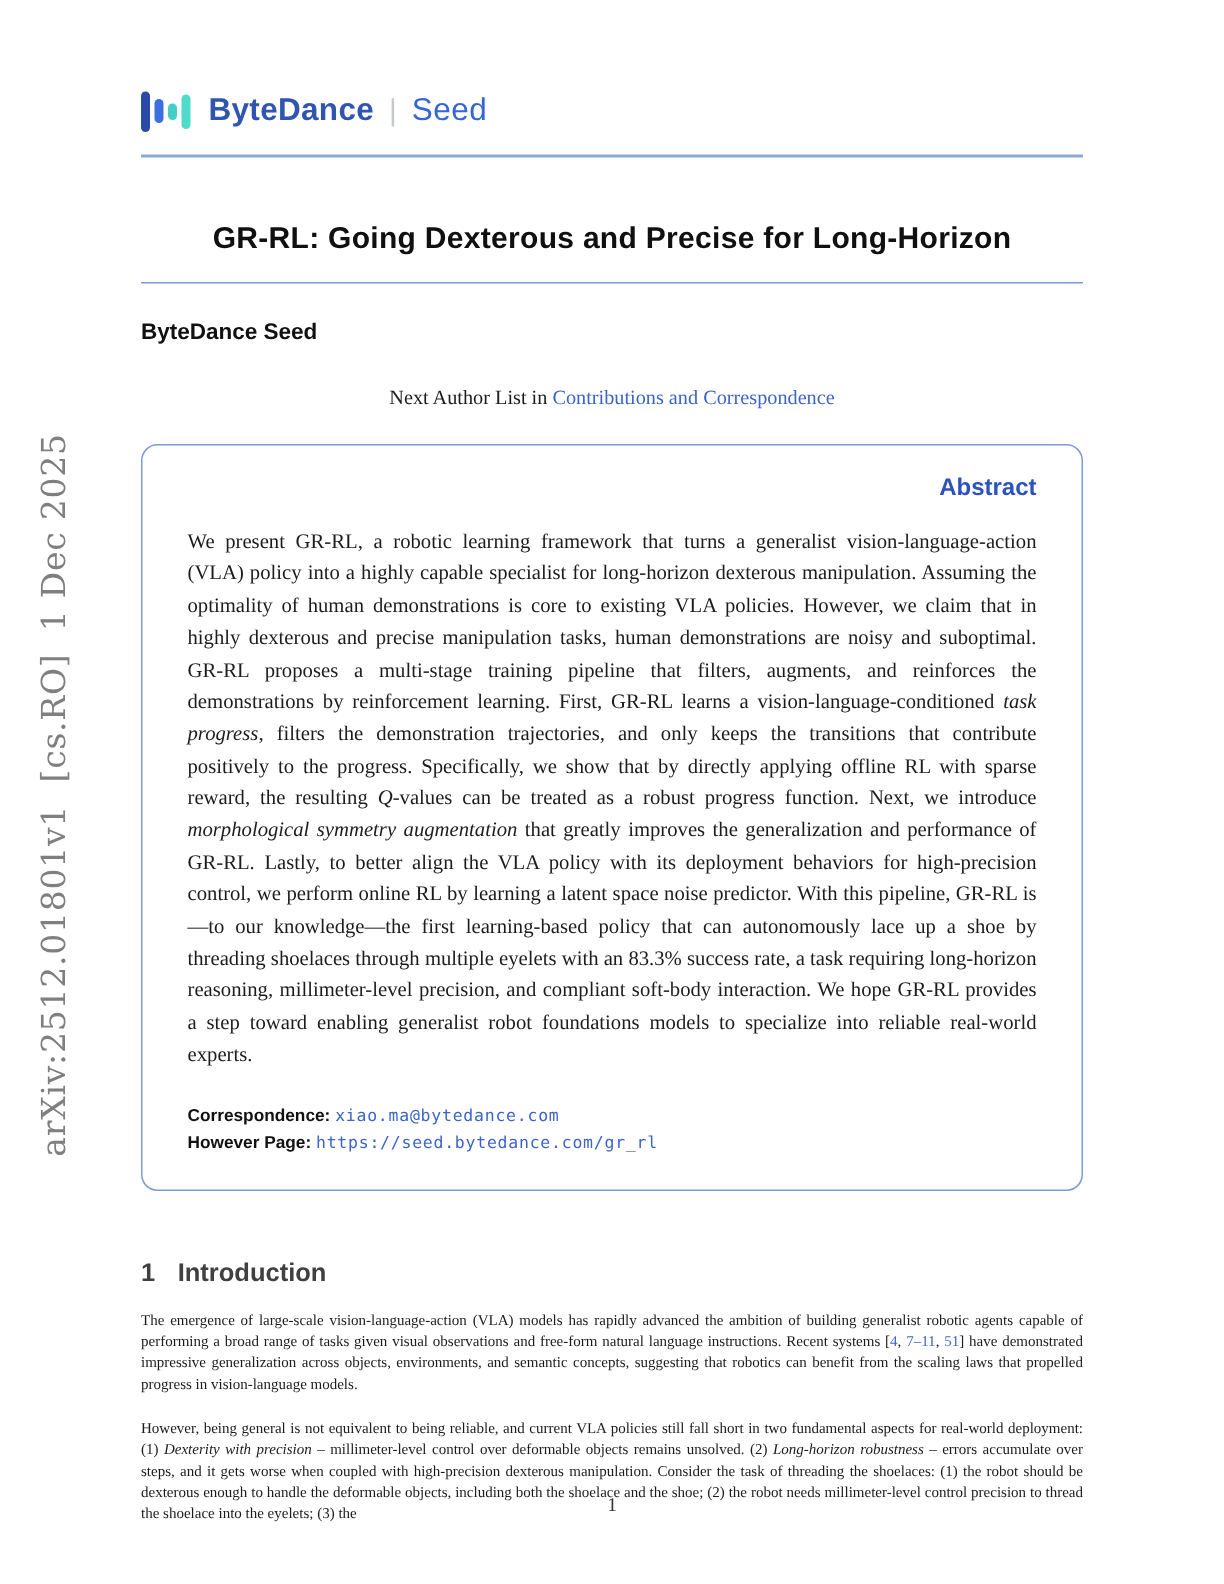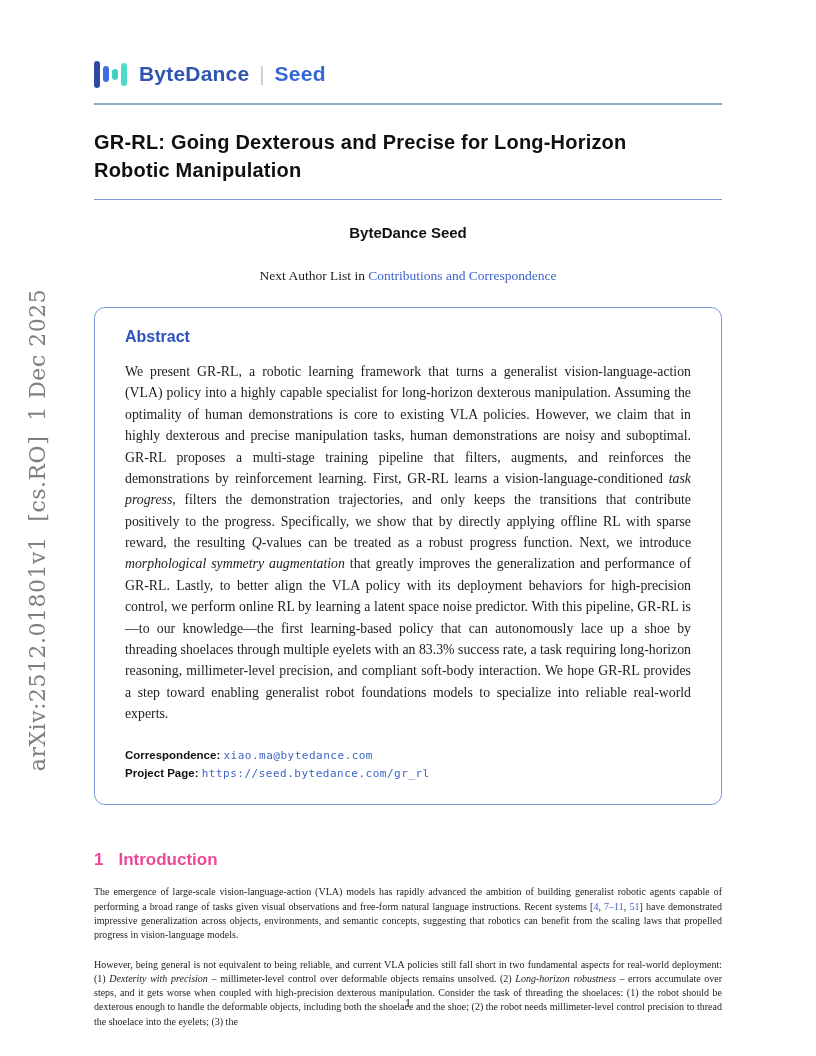--- a/index.html
+++ b/index.html
@@ -67,52 +67,53 @@
   }
   .logo-divider {
     font-family: "Liberation Sans", sans-serif;
     font-weight: 300;
     font-size: 20px;
     color: #c3c7ce;
     margin: 0 10px;
   }
   .logo-seed {
     font-family: "Liberation Sans", sans-serif;
-    font-weight: bold;
+    font-weight: normal;
     font-size: 21px;
     color: #3566d6;
     letter-spacing: 0.3px;
   }
 
   .header-rule {
     margin-top: 14px;
     height: 2px;
     background: #8ea9ce;
   }
 
   
   .paper-title {
-    margin-top: 23px;
+    margin-top: 40px;
+    text-align: center;
     font-family: "Liberation Sans", sans-serif;
     font-weight: bold;
     font-size: 20px;
     line-height: 1.4;
     color: #101010;
     letter-spacing: 0.2px;
   }
   .title-rule {
     margin-top: 15px;
     height: 1px;
     background: #7e9ad9;
   }
 
   
   .author-name {
     margin-top: 24px;
-    text-align: center;
+    text-align: left;
     font-family: "Liberation Sans", sans-serif;
     font-weight: bold;
     font-size: 15px;
     color: #111;
   }
   .author-list-line {
     margin: 27px 0 0 0;
     text-align: center;
     font-size: 13.5px;
     color: #1b1b1b;
@@ -126,21 +127,21 @@
   
   .abstract-box {
     margin-top: 23px;
     border: 1.5px solid #7d9ad8;
     border-radius: 11px;
     padding: 20px 30px 22px 30px;
     box-sizing: border-box;
   }
   .abstract-heading {
     margin: 0;
-    text-align: left;
+    text-align: right;
     font-family: "Liberation Sans", sans-serif;
     font-weight: bold;
     font-size: 16px;
     color: #2b52be;
   }
   .abstract-body {
     margin: 15px 0 0 0;
     font-size: 13.8px;
     line-height: 1.55;
     text-align: justify;
@@ -163,21 +164,21 @@
     letter-spacing: 0.5px;
     cursor: pointer;
   }
 
   
   .section-heading {
     margin: 45px 0 0 0;
     font-family: "Liberation Sans", sans-serif;
     font-weight: bold;
     font-size: 17px;
-    color: #ec4899;
+    color: #404040;
   }
   .section-number { margin-right: 15px; }
   .para {
     margin: 15px 0 0 0;
     font-size: 10px;
     line-height: 1.43;
     text-align: justify;
     color: #1b1b1b;
   }
   .cite-link {
@@ -215,42 +216,41 @@
       </span>
       <span class="logo-bytedance">ByteDance</span>
       <span class="logo-divider">|</span>
       <span class="logo-seed">Seed</span>
     </div>
 
     <div class="header-rule"></div>
 
     <div class="paper-title">
       <div>GR-RL: Going Dexterous and Precise for Long-Horizon</div>
-      <div>Robotic Manipulation</div>
     </div>
 
     <div class="title-rule"></div>
 
     <div class="author-name">ByteDance Seed</div>
     <p class="author-list-line">
       <span>Next Author List in </span><a class="doc-link">Contributions and Correspondence</a>
     </p>
 
     <section class="abstract-box">
       <h2 class="abstract-heading">Abstract</h2>
       <p class="abstract-body">
         <span>We present GR-RL, a robotic learning framework that turns a generalist vision-language-action (VLA) policy into a highly capable specialist for long-horizon dexterous manipulation. Assuming the optimality of human demonstrations is core to existing VLA policies. However, we claim that in highly dexterous and precise manipulation tasks, human demonstrations are noisy and suboptimal. GR-RL proposes a multi-stage training pipeline that filters, augments, and reinforces the demonstrations by reinforcement learning. First, GR-RL learns a vision-language-conditioned </span><em>task progress</em><span>, filters the demonstration trajectories, and only keeps the transitions that contribute positively to the progress. Specifically, we show that by directly applying offline RL with sparse reward, the resulting </span><em>Q</em><span>-values can be treated as a robust progress function. Next, we introduce </span><em>morphological symmetry augmentation</em><span> that greatly improves the generalization and performance of GR-RL. Lastly, to better align the VLA policy with its deployment behaviors for high-precision control, we perform online RL by learning a latent space noise predictor. With this pipeline, GR-RL is—to our knowledge—the first learning-based policy that can autonomously lace up a shoe by threading shoelaces through multiple eyelets with an 83.3% success rate, a task requiring long-horizon reasoning, millimeter-level precision, and compliant soft-body interaction. We hope GR-RL provides a step toward enabling generalist robot foundations models to specialize into reliable real-world experts.</span>
       </p>
       <div class="meta-lines">
         <div class="meta-line">
           <span class="meta-label">Correspondence:</span>
           <a class="mono-link">xiao.ma@bytedance.com</a>
         </div>
         <div class="meta-line">
-          <span class="meta-label">Project Page:</span>
+          <span class="meta-label">However Page:</span>
           <a class="mono-link">https://seed.bytedance.com/gr_rl</a>
         </div>
       </div>
     </section>
 
     <h2 class="section-heading">
       <span class="section-number">1</span><span>Introduction</span>
     </h2>
 
     <p class="para">

